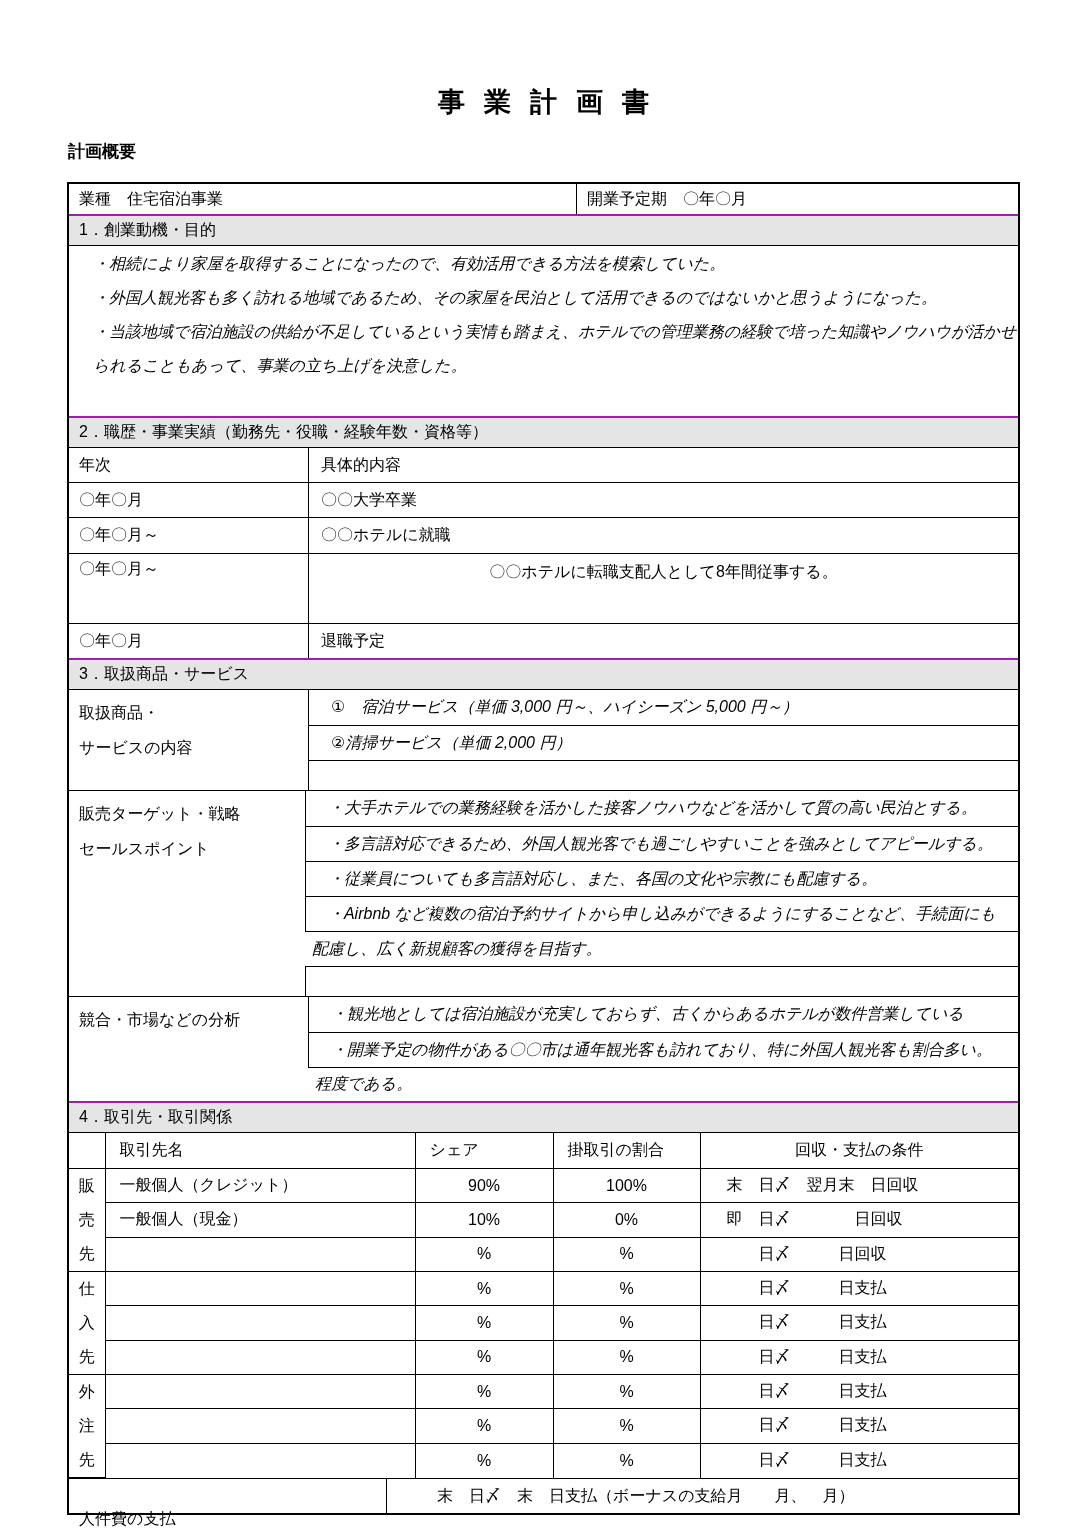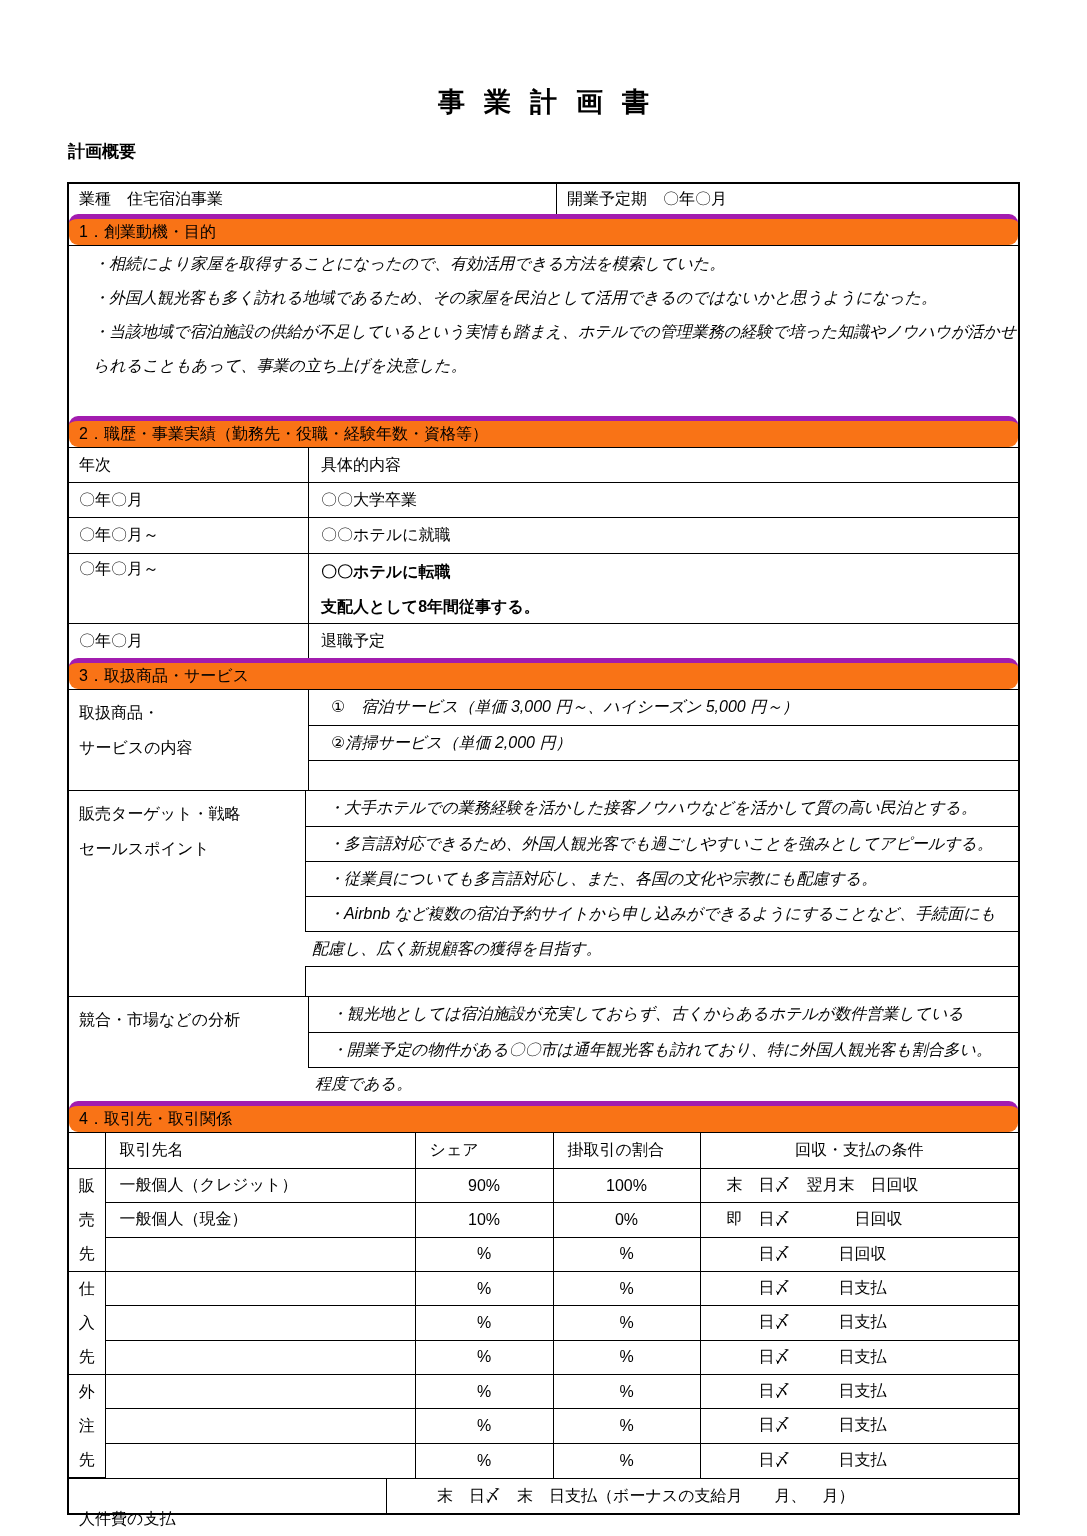--- a/index.html
+++ b/index.html
@@ -18,38 +18,38 @@
   }
   .heading {
     margin: 20px 0 19px 68px;
     font-size: 17px; font-weight: bold;
   }
   .doc {
     margin-left: 67px; width: 953px;
     border: 2px solid #000;
     background: #fff;
   }
-  .row { display: flex; }
+  .row { display: flex; gap: 20px; }
   .cell { display: flex; align-items: center; padding: 0 10px; white-space: pre; }
   .split { height: 30px; }
   .split .left { width: 487px; }
   .split .right { flex: 1; border-left: 1px solid #000; }
   .sec-hdr {
-    height: 31px; background: #f97316;
-    border-top: 5px solid #a21caf;
-    display: flex; align-items: center; padding: 0 10px; border-radius: 9px;
+    height: 31px; background: #e5e5e5;
+    border-top: 2px solid #a21caf;
+    display: flex; align-items: center; padding: 0 10px;
   }
   .textblock { border-top: 1px solid #000; height: 171px; padding: 1px 24px; font-style: italic; }
   .tline { line-height: 34px; height: 34px; white-space: nowrap; }
   
   .r2 { display: flex; border-top: 1px solid #000; }
   .r2 .l { width: 239px; display: flex; align-items: center; padding: 0 10px; white-space: pre; }
   .r2 .r { flex: 1; border-left: 1px solid #000; display: flex; align-items: center; padding: 0 12px; white-space: pre; }
   .h35 { height: 35px; } .h36 { height: 36px; } .h70 { height: 70px; }
-  .r2 .r.multi { flex-direction: column; justify-content: center; align-items: flex-start; font-weight: bold; }
+  .r2 .r.multi { flex-direction: row; justify-content: center; align-items: flex-start; }
   .r2 .r.multi div { line-height: 35px; }
   
   .block { display: flex; border-top: 1px solid #000; }
   .block .bl { width: 239px; padding: 5px 10px; }
   .block .bl div { line-height: 35px; white-space: pre; }
   .block .br { flex: 1; display: flex; flex-direction: column; }
   .brow {
     border-left: 1px solid #000;
     display: flex; align-items: center; padding: 0 22px;
     height: 35px; white-space: pre; font-style: italic;

